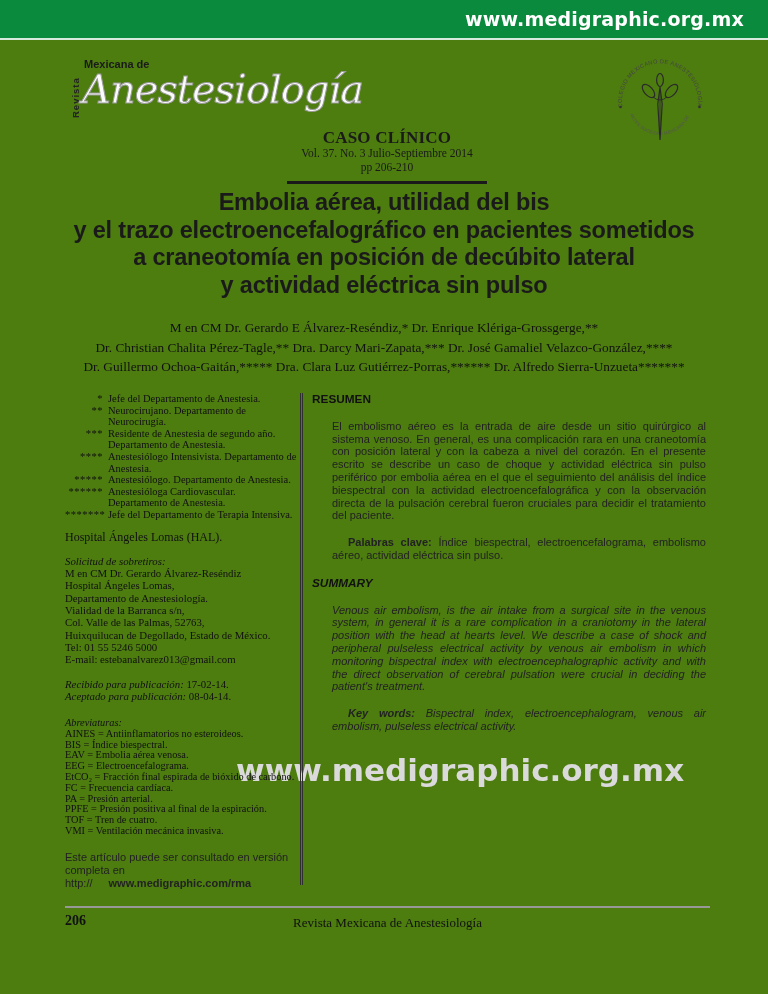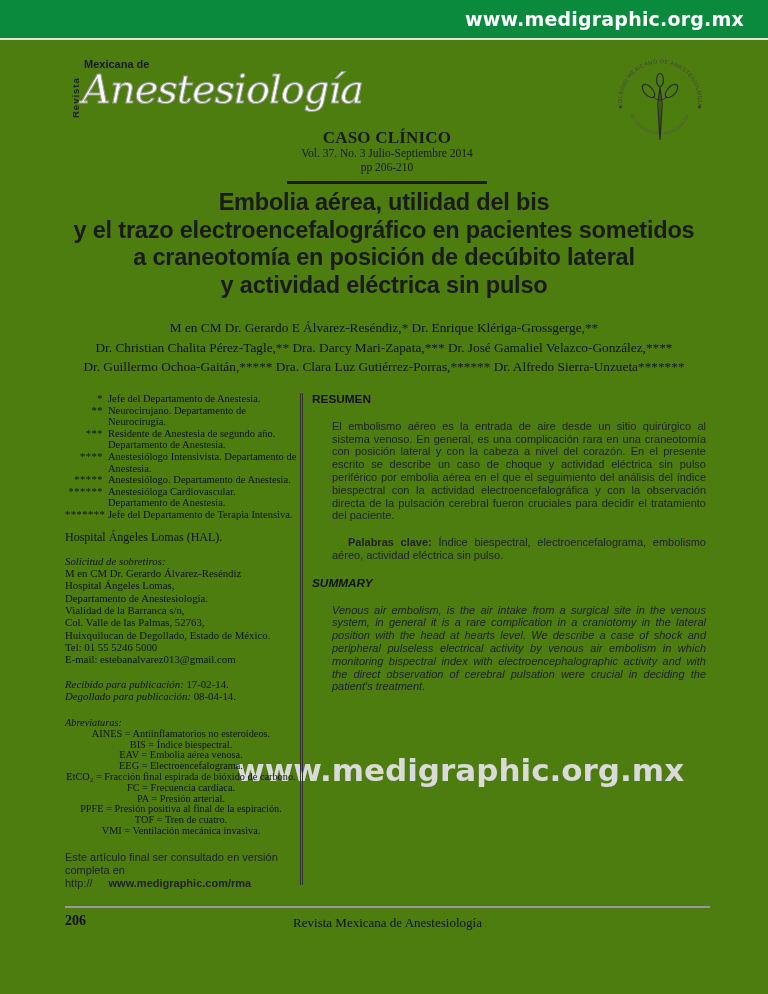--- a/index.html
+++ b/index.html
@@ -54,21 +54,21 @@
             font-family:"Liberation Sans", sans-serif;font-size:11px;line-height:12.8px;color:#222;}
 
   .footnote-row{display:grid;grid-template-columns:38px 1fr;column-gap:5px;
                 font-size:10.5px;line-height:11.6px;}
   .footnote-marker{text-align:right;white-space:nowrap;letter-spacing:.5px;}
   .affiliation{margin-top:10px;font-size:12px;line-height:12.3px;}
   .correspondence{margin-top:12px;font-size:10.8px;line-height:12.3px;}
   .it{font-style:italic;}
   .dates{margin-top:12px;font-size:10.8px;line-height:12.3px;}
   .abbr{margin-top:16px;font-size:10.3px;line-height:10.8px;}
-  .abbr-item{white-space:nowrap;text-align:center;}
+  .abbr-item{white-space:nowrap;}
   .online-note{margin-top:14px;font-family:"Liberation Sans", sans-serif;
                font-size:11px;line-height:13px;color:#222;}
   .bold{font-weight:bold;margin-left:16px;}
 
   .r-heading{font-weight:bold;font-size:11.8px;color:#111;}
   .r-par{margin:14px 0 0 20px;text-align:justify;}
   .r-gap{margin-top:15px;}
 
   
   .footer-rule{position:absolute;top:906px;left:65px;width:645px;height:2px;background:#989898;}
@@ -178,51 +178,52 @@
       <div>Departamento de Anestesiología.</div>
       <div>Vialidad de la Barranca s/n,</div>
       <div>Col. Valle de las Palmas, 52763,</div>
       <div>Huixquilucan de Degollado, Estado de México.</div>
       <div>Tel: 01 55 5246 5000</div>
       <div>E-mail: estebanalvarez013@gmail.com</div>
     </div>
 
     <div class="dates">
       <div><span class="it">Recibido para publicación:</span><span> 17-02-14.</span></div>
-      <div><span class="it">Degollado para publicación:</span><span> 08-04-14.</span></div>
+      <div><span class="it">Aceptado para publicación:</span><span> 08-04-14.</span></div>
     </div>
 
     <div class="abbr">
       <div class="it">Abreviaturas:</div>
       <div class="abbr-item">AINES = Antiinflamatorios no esteroideos.</div>
       <div class="abbr-item">BIS = Índice biespectral.</div>
       <div class="abbr-item">EAV = Embolia aérea venosa.</div>
       <div class="abbr-item">EEG = Electroencefalograma.</div>
       <div class="abbr-item">EtCO₂ = Fracción final espirada de bióxido de carbono.</div>
       <div class="abbr-item">FC = Frecuencia cardíaca.</div>
       <div class="abbr-item">PA = Presión arterial.</div>
       <div class="abbr-item">PPFE = Presión positiva al final de la espiración.</div>
       <div class="abbr-item">TOF = Tren de cuatro.</div>
       <div class="abbr-item">VMI = Ventilación mecánica invasiva.</div>
     </div>
 
     <div class="online-note">
-      <div>Este artículo final ser consultado en versión completa en</div>
+      <div>Este artículo puede ser consultado en versión completa en</div>
       <div><span>http://</span><span class="bold">www.medigraphic.com/rma</span></div>
     </div>
   </div>
 
   <div class="divider"></div>
 
   <div class="rightcol">
     <div class="r-heading">RESUMEN</div>
     <div class="r-par">El embolismo aéreo es la entrada de aire desde un sitio quirúrgico al sistema venoso. En general, es una complicación rara en una craneotomía con posición lateral y con la cabeza a nivel del corazón. En el presente escrito se describe un caso de choque y actividad eléctrica sin pulso periférico por embolia aérea en el que el seguimiento del análisis del índice biespectral con la actividad electroencefalográfica y con la observación directa de la pulsación cerebral fueron cruciales para decidir el tratamiento del paciente.</div>
     <div class="r-par"><span class="bold">Palabras clave:</span><span> Índice biespectral, electroencefalograma, embolismo aéreo, actividad eléctrica sin pulso.</span></div>
 
     <div class="r-heading it r-gap">SUMMARY</div>
     <div class="r-par it">Venous air embolism, is the air intake from a surgical site in the venous system, in general it is a rare complication in a craniotomy in the lateral position with the head at hearts level. We describe a case of shock and peripheral pulseless electrical activity by venous air embolism in which monitoring bispectral index with electroencephalographic activity and with the direct observation of cerebral pulsation were crucial in deciding the patient's treatment.</div>
+    <div class="r-par it"><span class="bold">Key words:</span><span> Bispectral index, electroencephalogram, venous air embolism, pulseless electrical activity.</span></div>
   </div>
 
   <div class="footer-rule"></div>
   <div class="footer-page">206</div>
   <div class="footer-journal">Revista Mexicana de Anestesiología</div>
 
 </div>
 
 </body></html>

